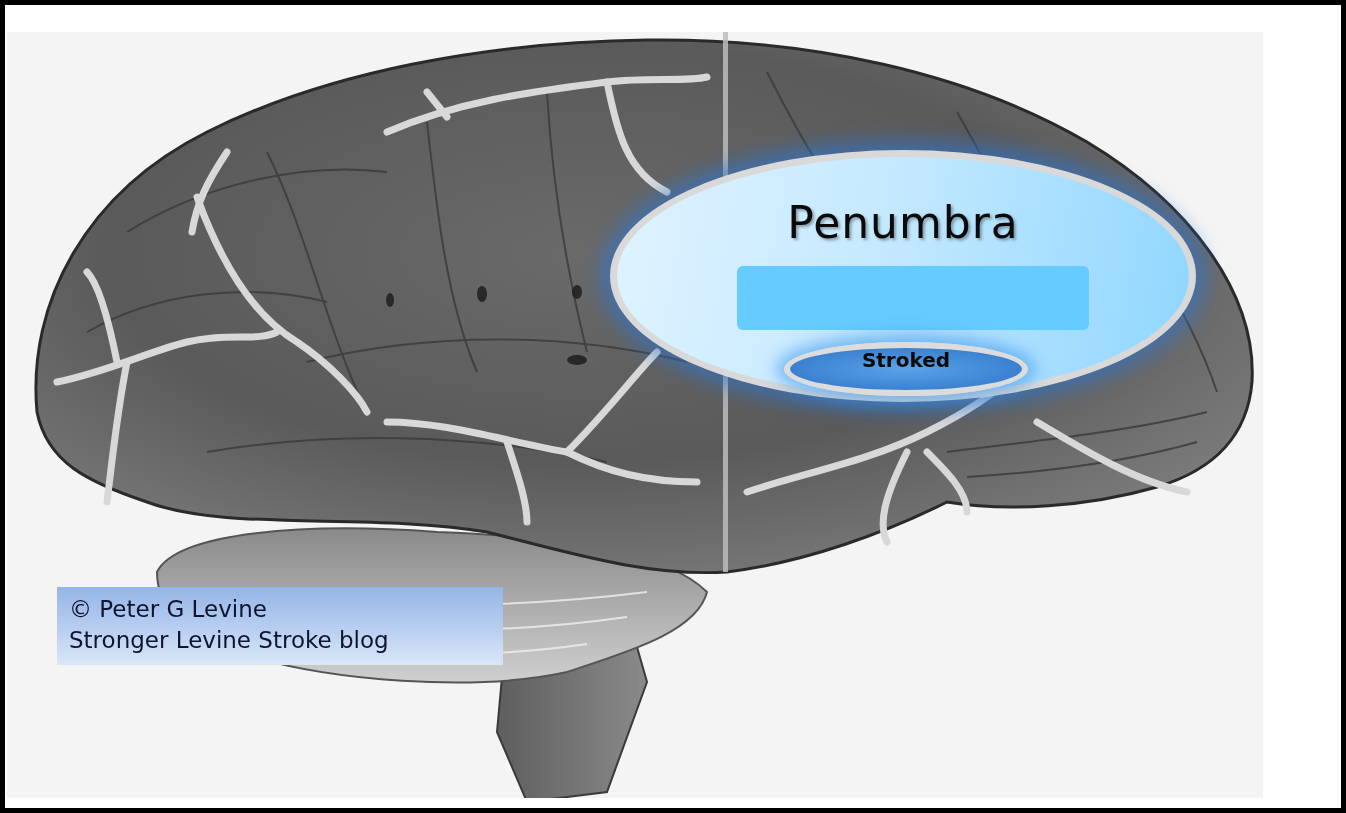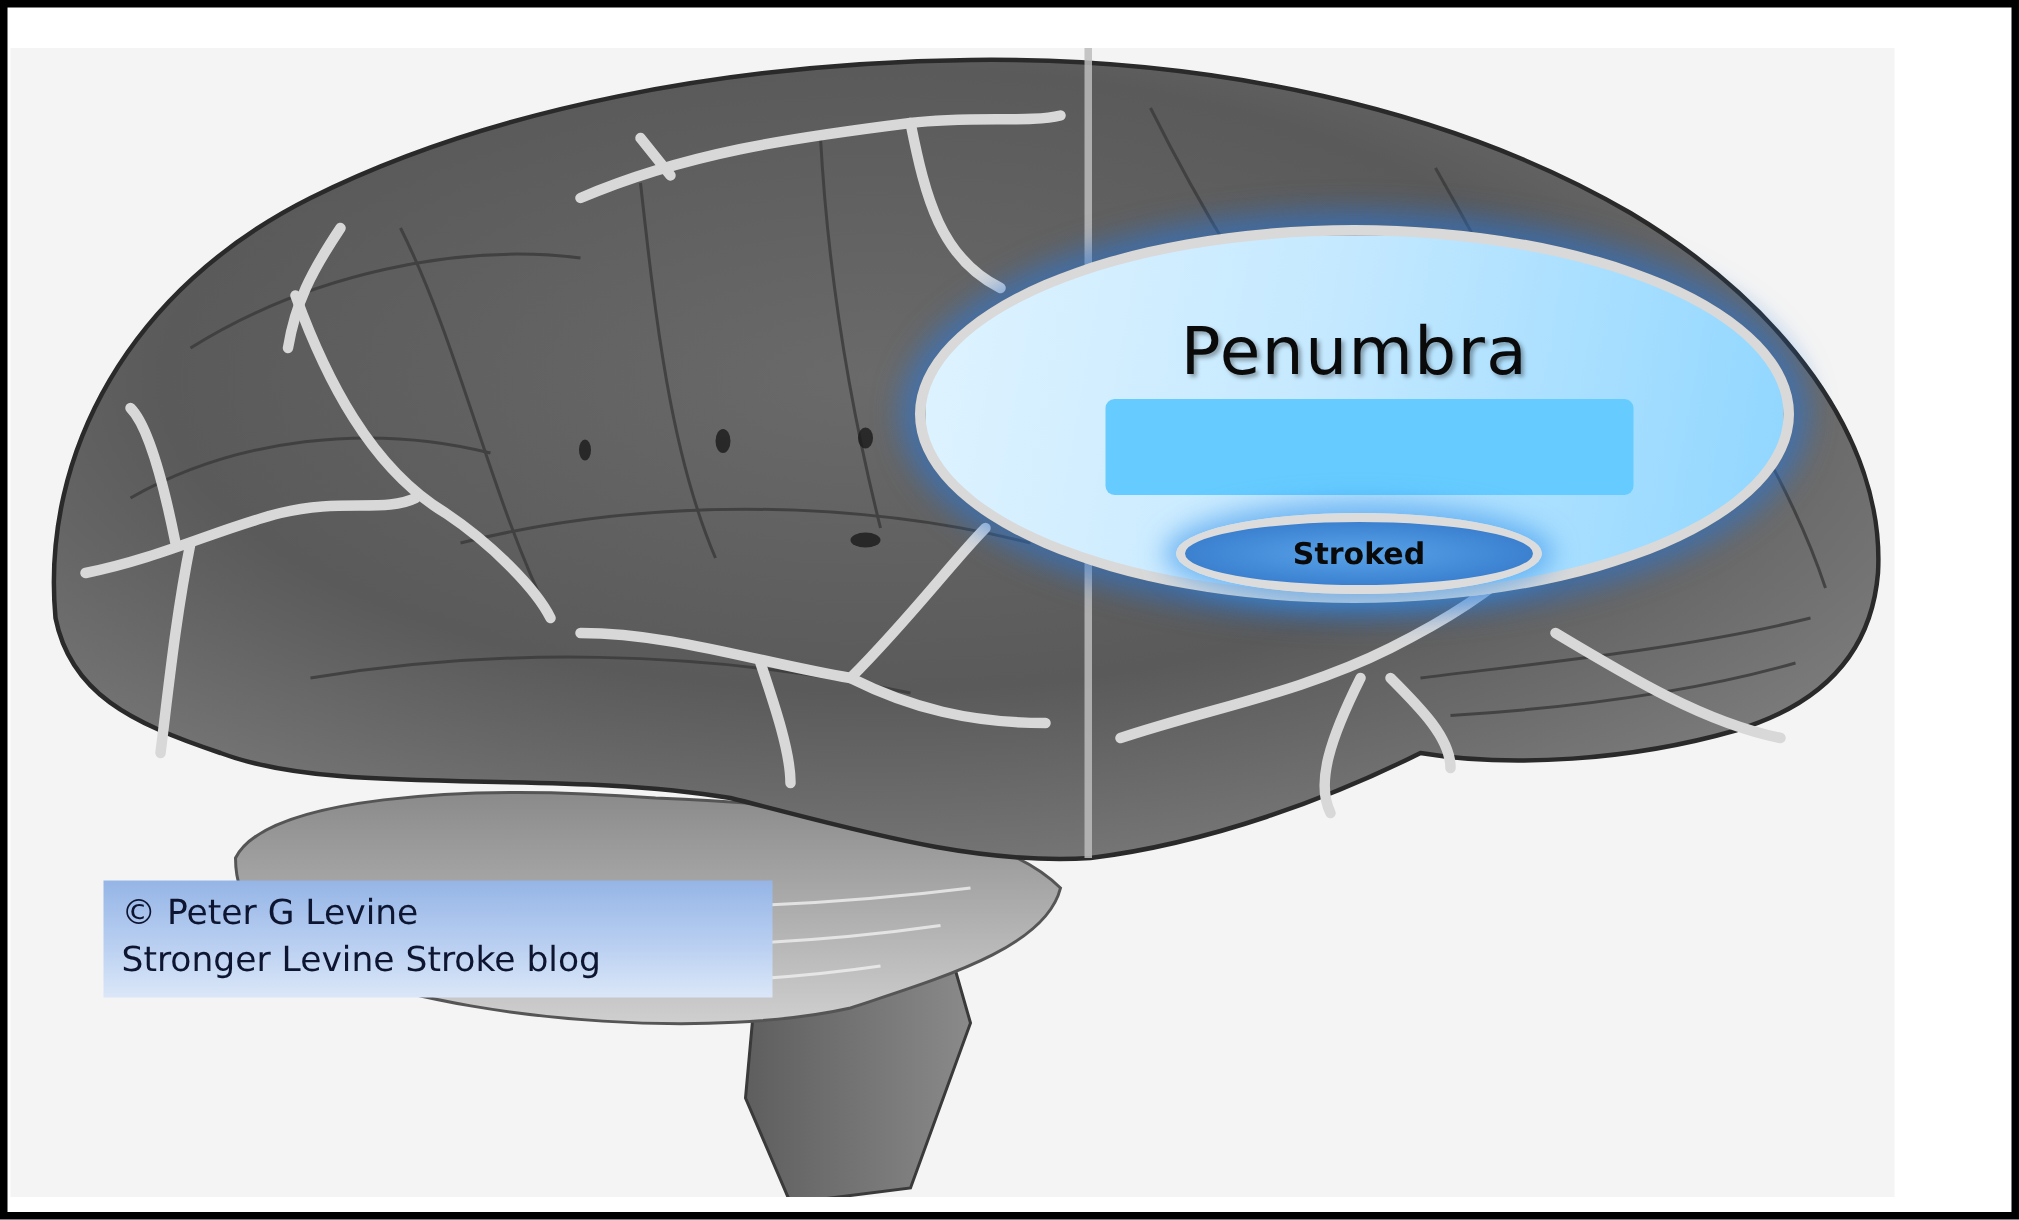--- a/index.html
+++ b/index.html
@@ -34,54 +34,52 @@
   }
   .penumbra-title {
     position: absolute;
     left: 0; right: 0; top: 40px;
     text-align: center;
     font-family: "DejaVu Sans", sans-serif;
     font-size: 44px;
     color: #0a0a0a;
     letter-spacing: 1px;
     text-shadow: 2px 2px 3px rgba(0,0,0,0.35);
-    margin-top: 12px;
   }
   .penumbra-bar {
     position: absolute;
     left: 120px; top: 109px;
     width: 352px; height: 64px;
     background: #66ccff;
     border-radius: 6px;
   }
   .stroked {
     position: absolute;
     left: 777px; top: 310px;
     width: 244px; height: 54px;
     box-sizing: border-box;
     border-radius: 50%;
     border: 6px solid #dcdcdc;
     background: radial-gradient(ellipse at center, #5aa4e8 0%, #3f86d4 60%, #3373c0 100%);
     box-shadow: 0 0 16px 8px rgba(60,150,235,0.6);
-    display: flex; align-items: center; justify-content: center;
+    display: flex; justify-content: center;
   }
   .stroked-label {
     font-family: "DejaVu Sans", sans-serif;
     font-weight: bold;
     font-size: 20px;
     color: #0a0a0a;
   }
   .caption {
     position: absolute;
     left: 50px; top: 555px;
     width: 446px; height: 78px;
     background: linear-gradient(180deg, #95b5e6 0%, #b9cff1 55%, #dbe7f8 100%);
     padding: 7px 0 0 12px;
     box-sizing: border-box;
-    margin-left: 12px;
   }
   .caption-line {
     font-family: "DejaVu Sans", sans-serif;
     font-size: 23px;
     line-height: 31px;
     color: #0d1530;
     white-space: nowrap;
   }
 </style>
 </head>

